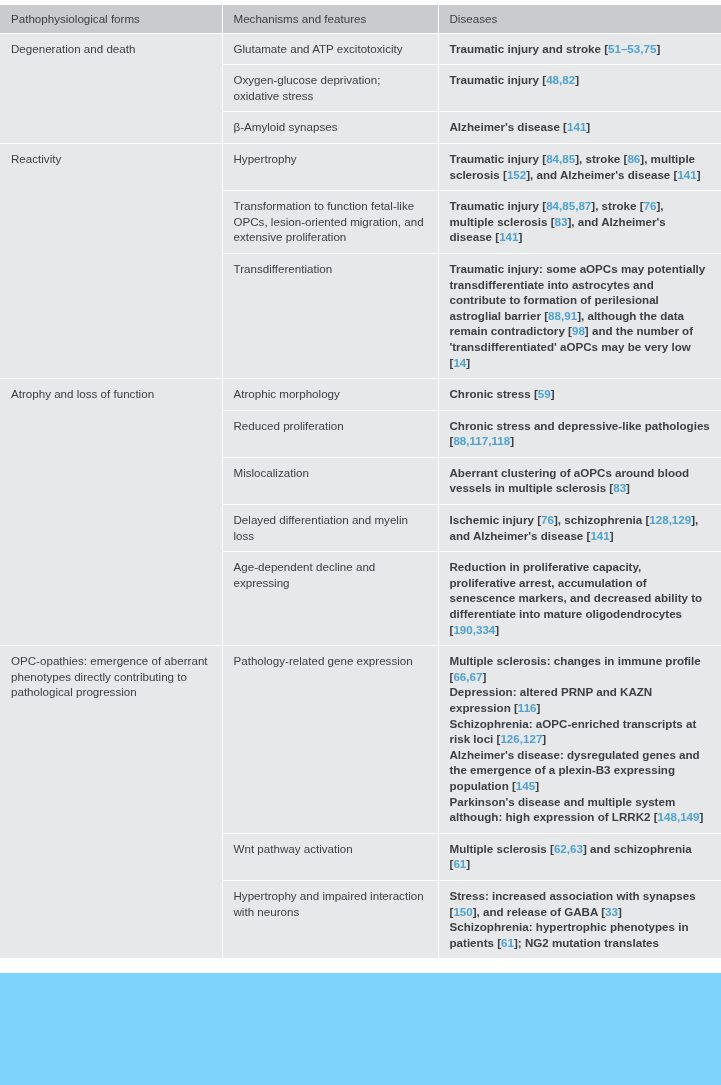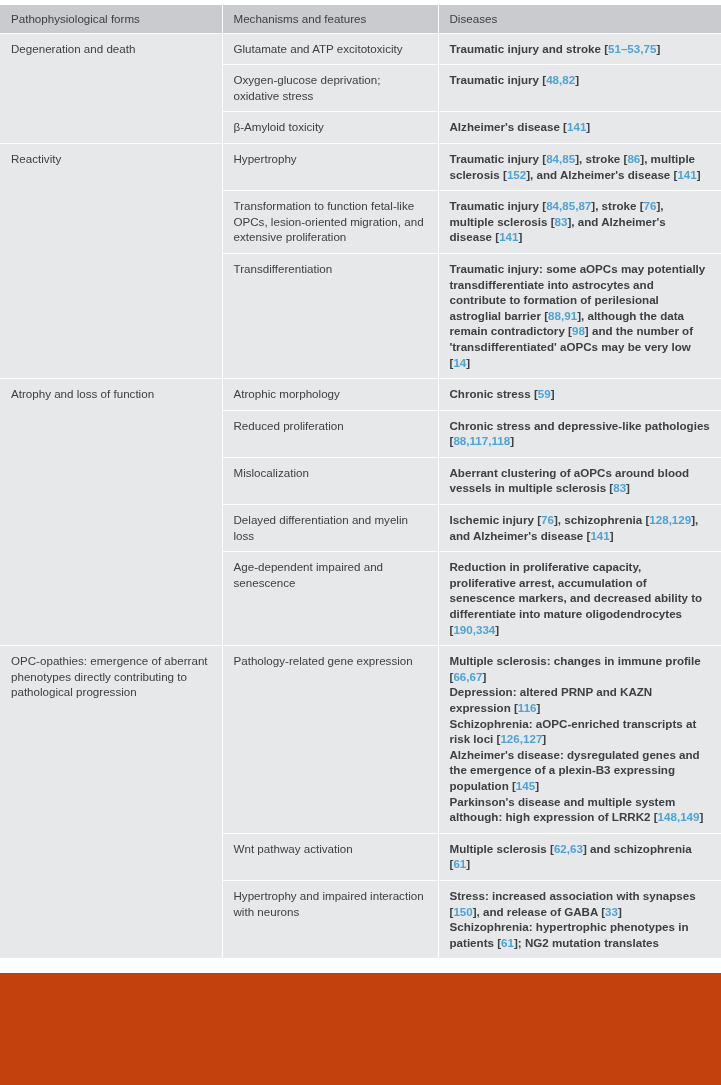--- a/index.html
+++ b/index.html
@@ -12,21 +12,21 @@
     height: 1085px;
     overflow: hidden;
     font-family: "Liberation Sans", sans-serif;
     -webkit-font-smoothing: antialiased;
   }
 
   #page {
     position: relative;
     width: 721px;
     height: 1085px;
-    background: #c2410c;
+    background: #7dd3fc;
     overflow: hidden;
   }
 
   
   .top-strip {
     height: 5px;
     width: 721px;
     background: #ffffff;
     overflow: hidden;
     position: relative;
@@ -130,21 +130,21 @@
             <span class="cellline"><span>Traumatic injury and stroke </span><span class="brk">[</span><span class="ref">51–53,75</span><span class="brk">]</span></span>
           </td>
         </tr>
         <tr>
           <td>Oxygen-glucose deprivation; oxidative stress</td>
           <td>
             <span class="cellline"><span>Traumatic injury </span><span class="brk">[</span><span class="ref">48,82</span><span class="brk">]</span></span>
           </td>
         </tr>
         <tr>
-          <td>β-Amyloid toxicity</td>
+          <td>β-Amyloid synapses</td>
           <td>
             <span class="cellline"><span>Alzheimer's disease </span><span class="brk">[</span><span class="ref">141</span><span class="brk">]</span></span>
           </td>
         </tr>
         <tr>
           <td class="group" rowspan="3">Reactivity</td>
           <td>Hypertrophy</td>
           <td>
             <span class="cellline"><span>Traumatic injury </span><span class="brk">[</span><span class="ref">84,85</span><span class="brk">]</span><span>, stroke </span><span class="brk">[</span><span class="ref">86</span><span class="brk">]</span><span>, multiple sclerosis </span><span class="brk">[</span><span class="ref">152</span><span class="brk">]</span><span>, and Alzheimer's disease </span><span class="brk">[</span><span class="ref">141</span><span class="brk">]</span></span>
           </td>
@@ -180,21 +180,21 @@
             <span class="cellline"><span>Aberrant clustering of aOPCs around blood vessels in multiple sclerosis </span><span class="brk">[</span><span class="ref">83</span><span class="brk">]</span></span>
           </td>
         </tr>
         <tr>
           <td>Delayed differentiation and myelin loss</td>
           <td>
             <span class="cellline"><span>Ischemic injury </span><span class="brk">[</span><span class="ref">76</span><span class="brk">]</span><span>, schizophrenia </span><span class="brk">[</span><span class="ref">128,129</span><span class="brk">]</span><span>, and Alzheimer's disease </span><span class="brk">[</span><span class="ref">141</span><span class="brk">]</span></span>
           </td>
         </tr>
         <tr>
-          <td>Age-dependent impaired and senescence</td>
+          <td>Age-dependent decline and expressing</td>
           <td>
             <span class="cellline"><span>Reduction in proliferative capacity, proliferative arrest, accumulation of senescence markers, and decreased ability to differentiate into mature oligodendrocytes </span><span class="brk">[</span><span class="ref">190,334</span><span class="brk">]</span></span>
           </td>
         </tr>
         <tr>
           <td class="group" rowspan="3">OPC-opathies: emergence of aberrant phenotypes directly contributing to pathological progression</td>
           <td>Pathology-related gene expression</td>
           <td>
             <span class="cellline"><span>Multiple sclerosis: changes in immune profile </span><span class="brk">[</span><span class="ref">66,67</span><span class="brk">]</span></span>
             <span class="cellline"><span>Depression: altered PRNP and KAZN expression </span><span class="brk">[</span><span class="ref">116</span><span class="brk">]</span></span>

